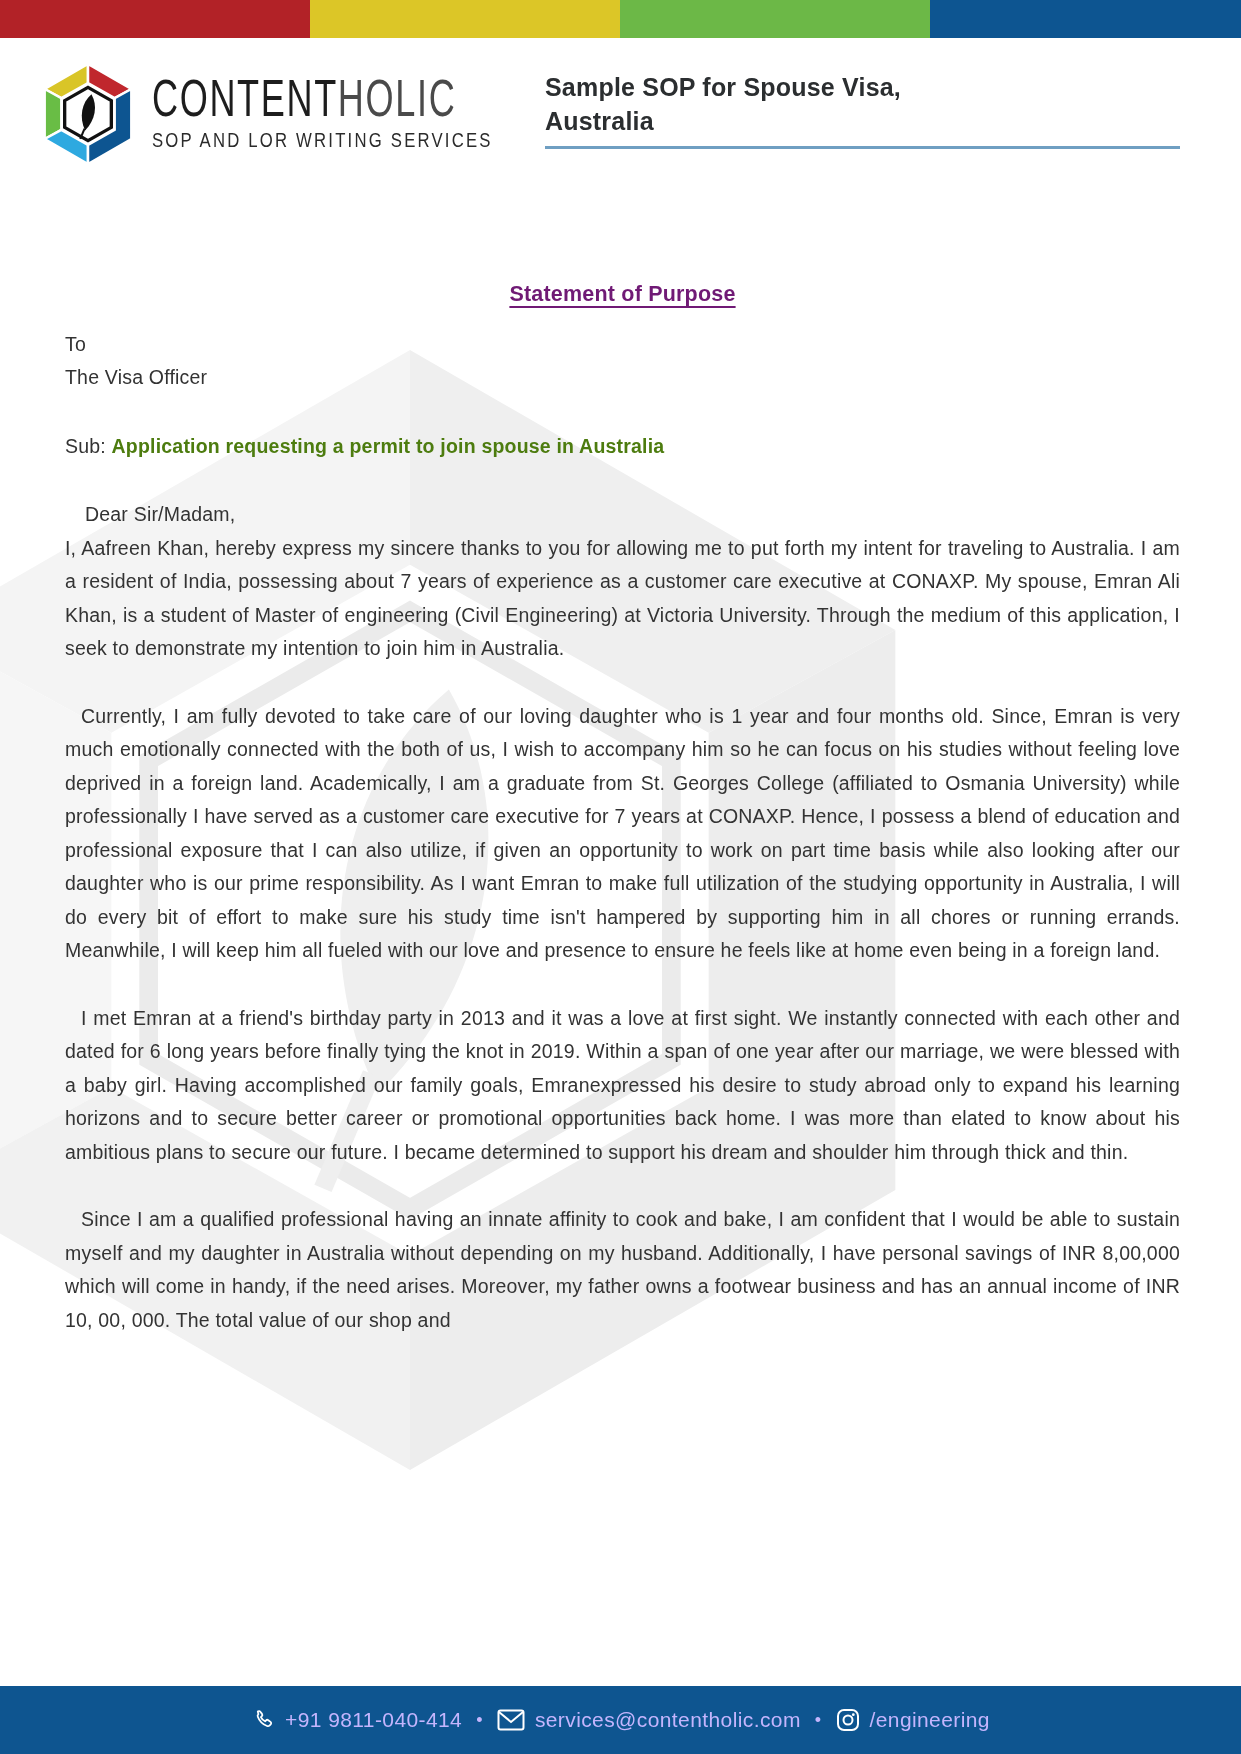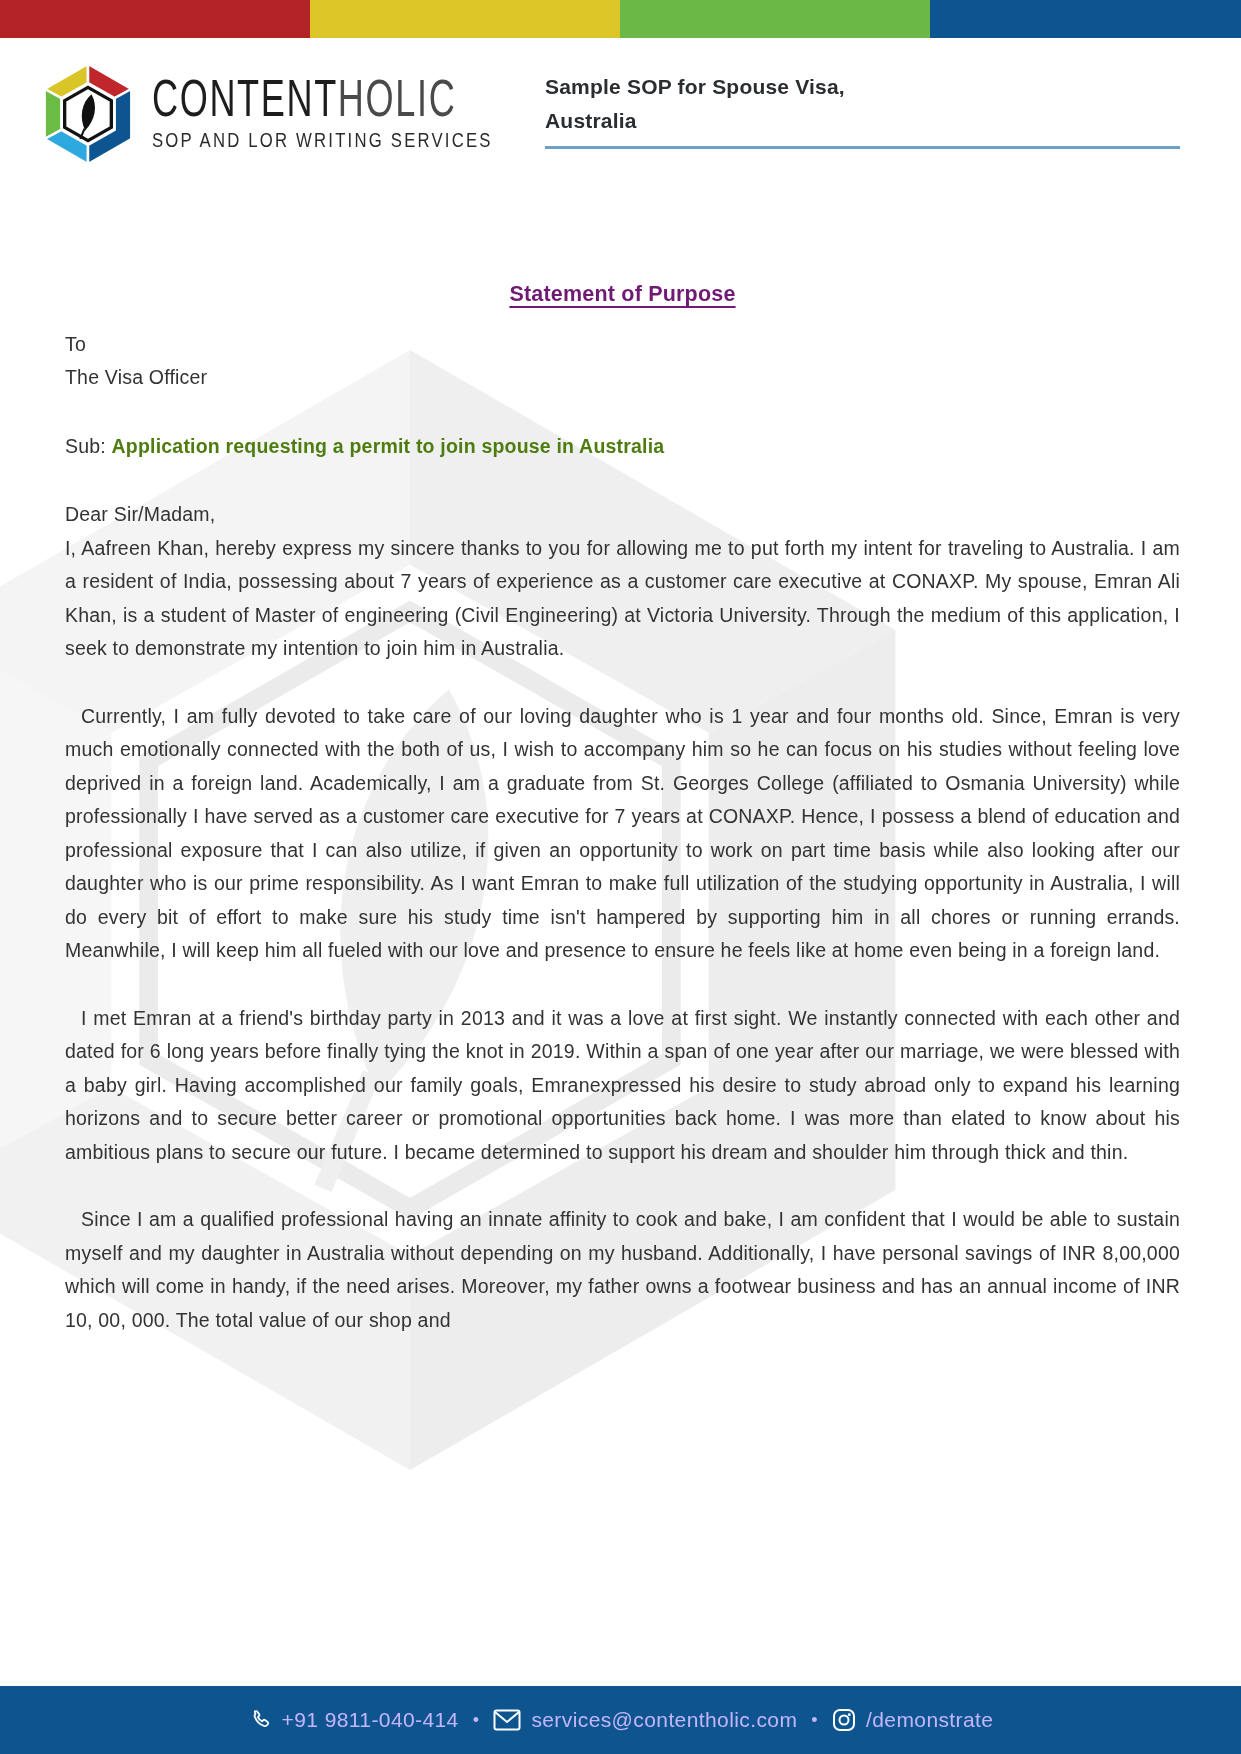--- a/index.html
+++ b/index.html
@@ -36,21 +36,21 @@
   .brand-name .lite { color:#4a4a4a; }
   .brand-tagline {
     margin-top:10px;
     font-size:19px; letter-spacing:2.5px; color:#2b2b2b;
     transform:scale(0.88,1.05); transform-origin:left center;
     white-space:nowrap;
   }
 
   .doc-title {
     position:absolute; left:545px; top:32px; right:61px;
-    font-size:21px; font-weight:bold; color:#2b2e30; line-height:34px;
+    font-size:25px; font-weight:bold; color:#2b2e30; line-height:34px;
     letter-spacing:0.2px;
   }
   .doc-title-rule {
     position:absolute; left:545px; right:61px; top:108px;
     height:3px; background:#6f9fc2;
   }
 
   
   .watermark {
     position:absolute; left:-150px; top:330px;
@@ -67,21 +67,21 @@
   }
   .sop-heading {
     text-align:center; font-weight:bold; font-size:21.5px;
     color:#701a75;
     text-decoration:underline; text-underline-offset:5px; text-decoration-thickness:2px;
     margin-bottom:16px;
   }
   .address-line { }
   .subject-line { margin-top:35px; }
   .subject-line b { color:#4d7c0f; }
-  .salutation { margin-top:35px; }
+  .salutation { margin-top:35px;margin-left:20px; }
   .para { text-align:justify; }
   .para.indent { text-indent:16px; margin-top:34px; }
 
   
   .footer {
     position:absolute; left:0; bottom:0; width:100%; height:68px;
     background:#0e5590; z-index:2;
     display:flex; align-items:center; justify-content:center;
     color:#c4b5fd; font-size:21px; letter-spacing:0.4px;
   }
@@ -170,17 +170,17 @@
       </svg>
       <span>services@contentholic.com</span>
     </div>
     <span class="sep">•</span>
     <div class="item">
       <svg width="24" height="24" viewBox="0 0 24 24">
         <rect x="2" y="2" width="20" height="20" rx="6" fill="none" stroke="#ffffff" stroke-width="2"></rect>
         <circle cx="12" cy="12" r="4.5" fill="none" stroke="#ffffff" stroke-width="2"></circle>
         <circle cx="17.3" cy="6.7" r="1.4" fill="#ffffff"></circle>
       </svg>
-      <span>/demonstrate</span>
+      <span>/engineering</span>
     </div>
   </div>
 
 </div>
 
 </body></html>

